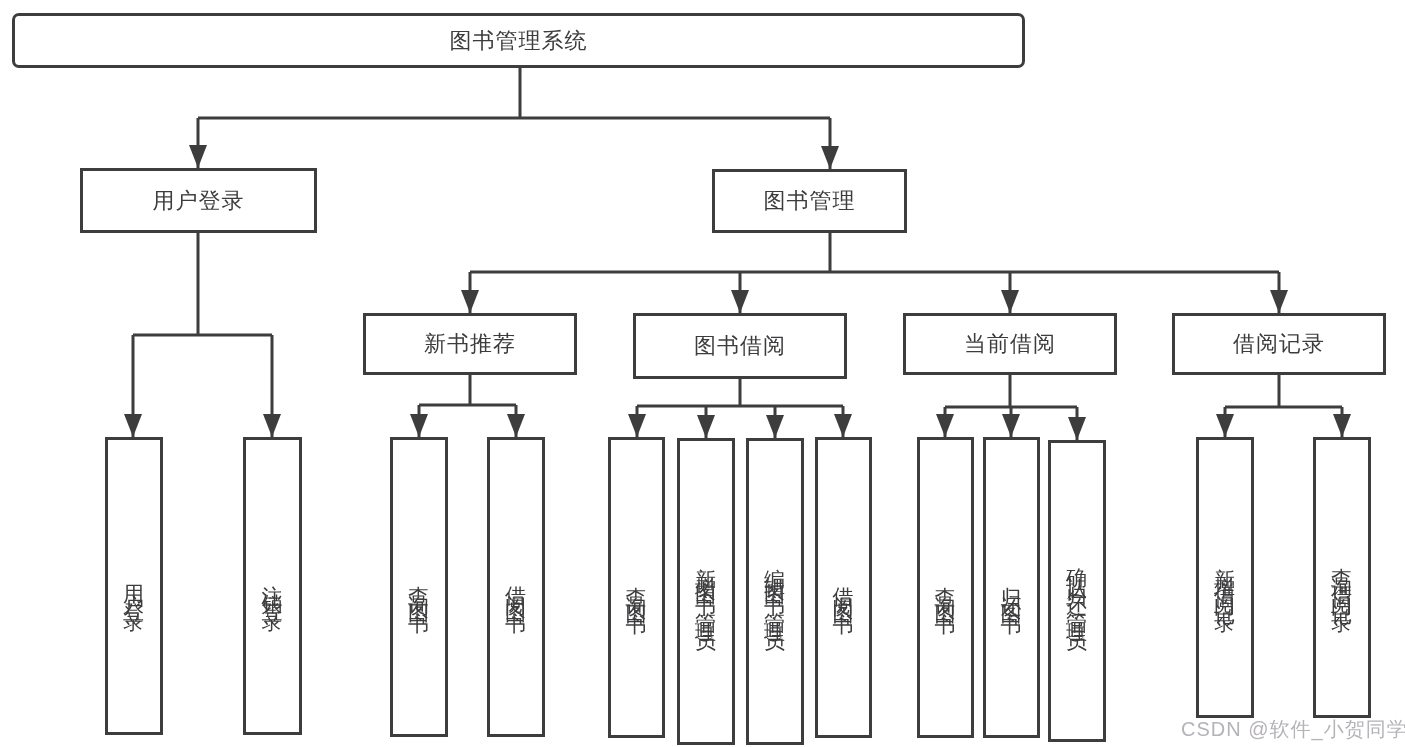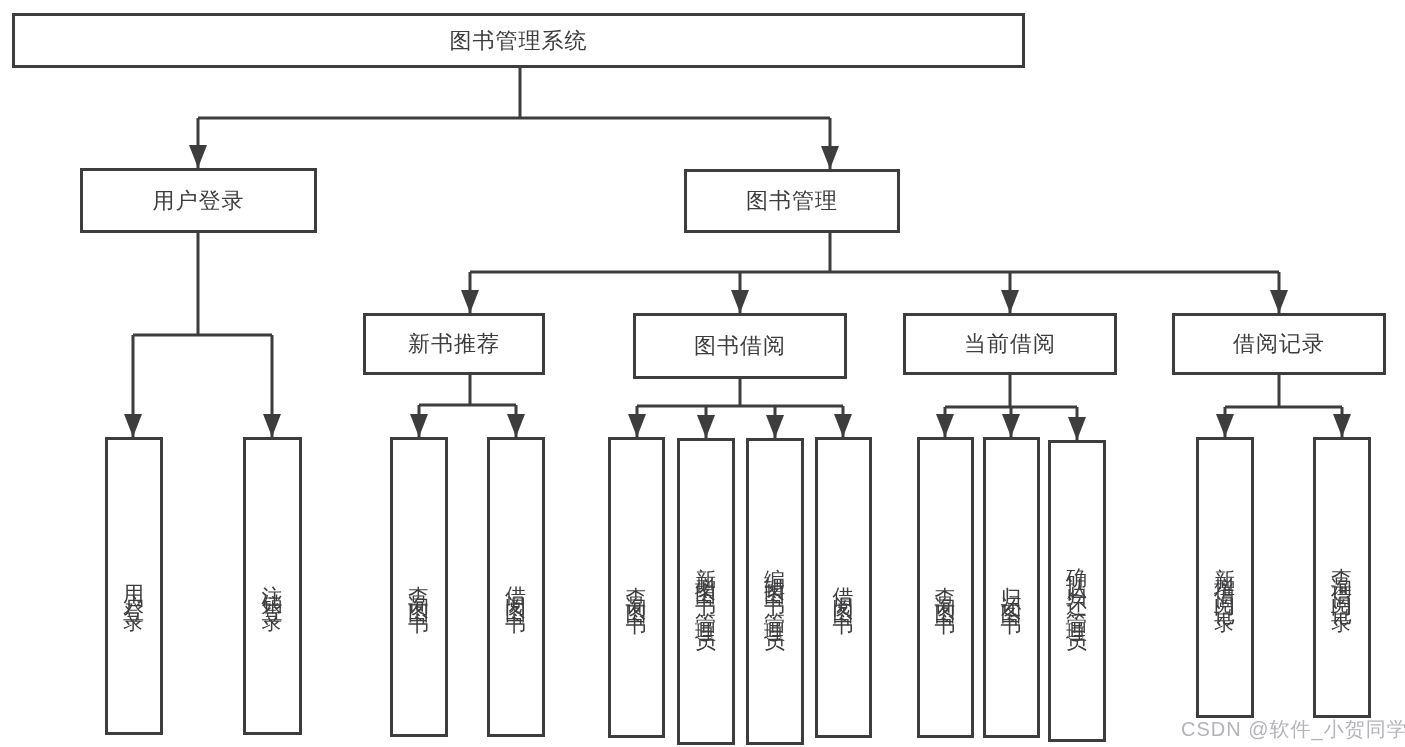--- a/index.html
+++ b/index.html
@@ -92,26 +92,26 @@
       <polygon points="766,415 784,415 775,438"></polygon>
       <polygon points="834,414 852,414 843,437"></polygon>
       <polygon points="936,414 954,414 945,437"></polygon>
       <polygon points="1002,414 1020,414 1011,437"></polygon>
       <polygon points="1068,417 1086,417 1077,440"></polygon>
       <polygon points="1216,414 1234,414 1225,437"></polygon>
       <polygon points="1333,414 1351,414 1342,437"></polygon>
     </g>
   </svg>
 
-  <div class="node hnode" style="left:12px; top:13px; width:1013px; height:55px;">图书管理系统</div>
+  <div class="node hnode" style="left:12px; top:13px; width:1013px; height:55px;border-radius:7px;">图书管理系统</div>
 
   <div class="node hnode" style="left:80px; top:168px; width:237px; height:65px;">用户登录</div>
-  <div class="node hnode" style="left:684px; top:169px; width:216px; height:64px;">图书管理</div>
+  <div class="node hnode" style="left:712px; top:169px; width:195px; height:64px;">图书管理</div>
 
-  <div class="node hnode" style="left:363px; top:313px; width:182px; height:62px;">新书推荐</div>
+  <div class="node hnode" style="left:363px; top:313px; width:214px; height:62px;">新书推荐</div>
   <div class="node hnode" style="left:633px; top:313px; width:214px; height:66px;">图书借阅</div>
   <div class="node hnode" style="left:903px; top:313px; width:214px; height:62px;">当前借阅</div>
   <div class="node hnode" style="left:1172px; top:313px; width:214px; height:62px;">借阅记录</div>
 
   <div class="node vnode" style="left:105px; top:437px; width:58px; height:298px;">用户登录</div>
   <div class="node vnode" style="left:243px; top:437px; width:59px; height:298px;">注销登录</div>
 
   <div class="node vnode" style="left:390px; top:437px; width:58px; height:300px;">查询图书</div>
   <div class="node vnode" style="left:487px; top:437px; width:58px; height:300px;">借阅图书</div>
 

